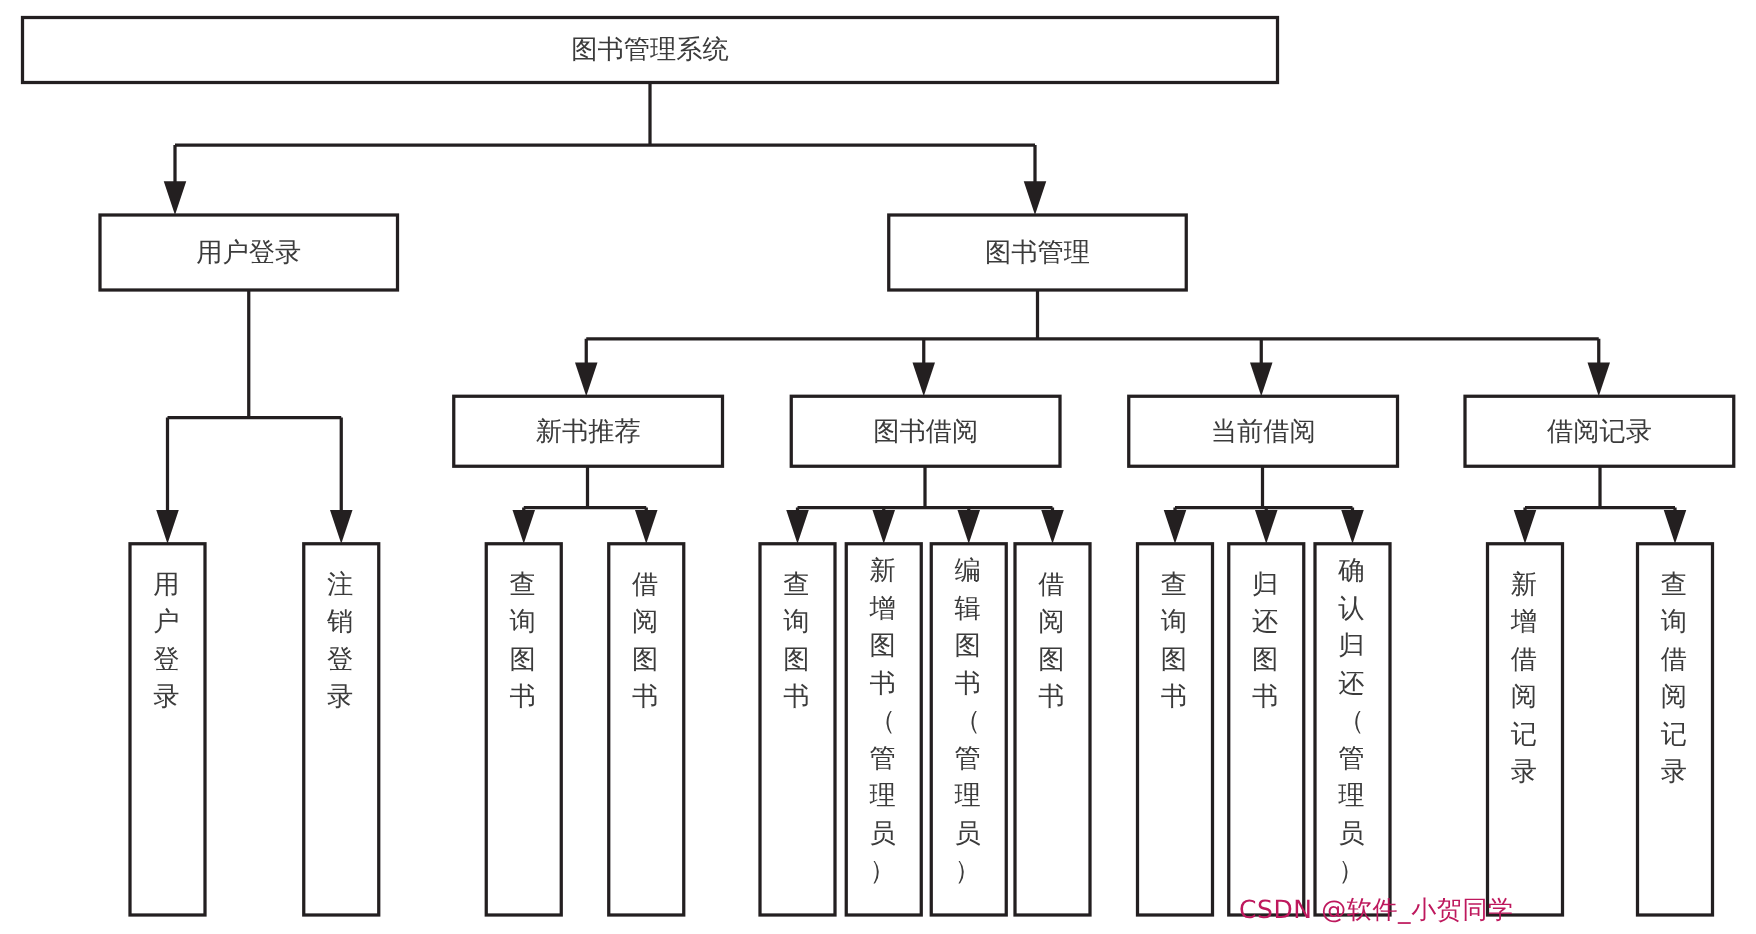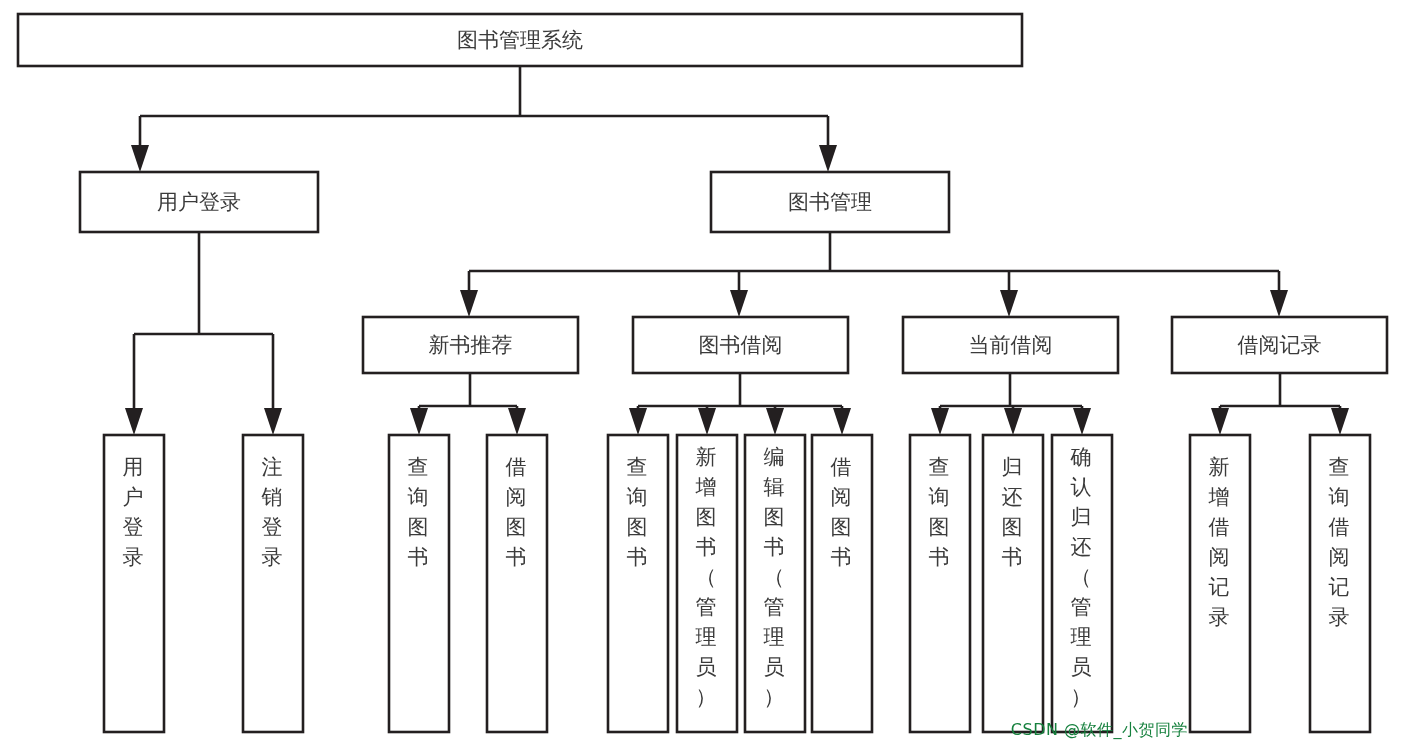--- a/index.html
+++ b/index.html
@@ -50,25 +50,25 @@
   }
   .leaf-label-v {
     font-family: "DejaVu Sans", "Liberation Sans", sans-serif;
     font-size: 21px;
     fill: #3b3b3b;
     letter-spacing: 2px;
     white-space: pre;
   }
   .watermark {
     position: absolute;
-    right: 24px;
+    right: 1px;
     bottom: 6px;
     font-family: "DejaVu Sans", "Liberation Sans", sans-serif;
-    font-size: 16px;
-    color: #15803d;
+    font-size: 20px;
+    color: #be185d;
     letter-spacing: 0.5px;
     pointer-events: none;
     user-select: none;
   }
 </style>
 </head>
 <body>
 
 <div id="diagram-root">
   <svg class="diagram-canvas" viewBox="0 0 1405 747" xmlns="http://www.w3.org/2000/svg">

